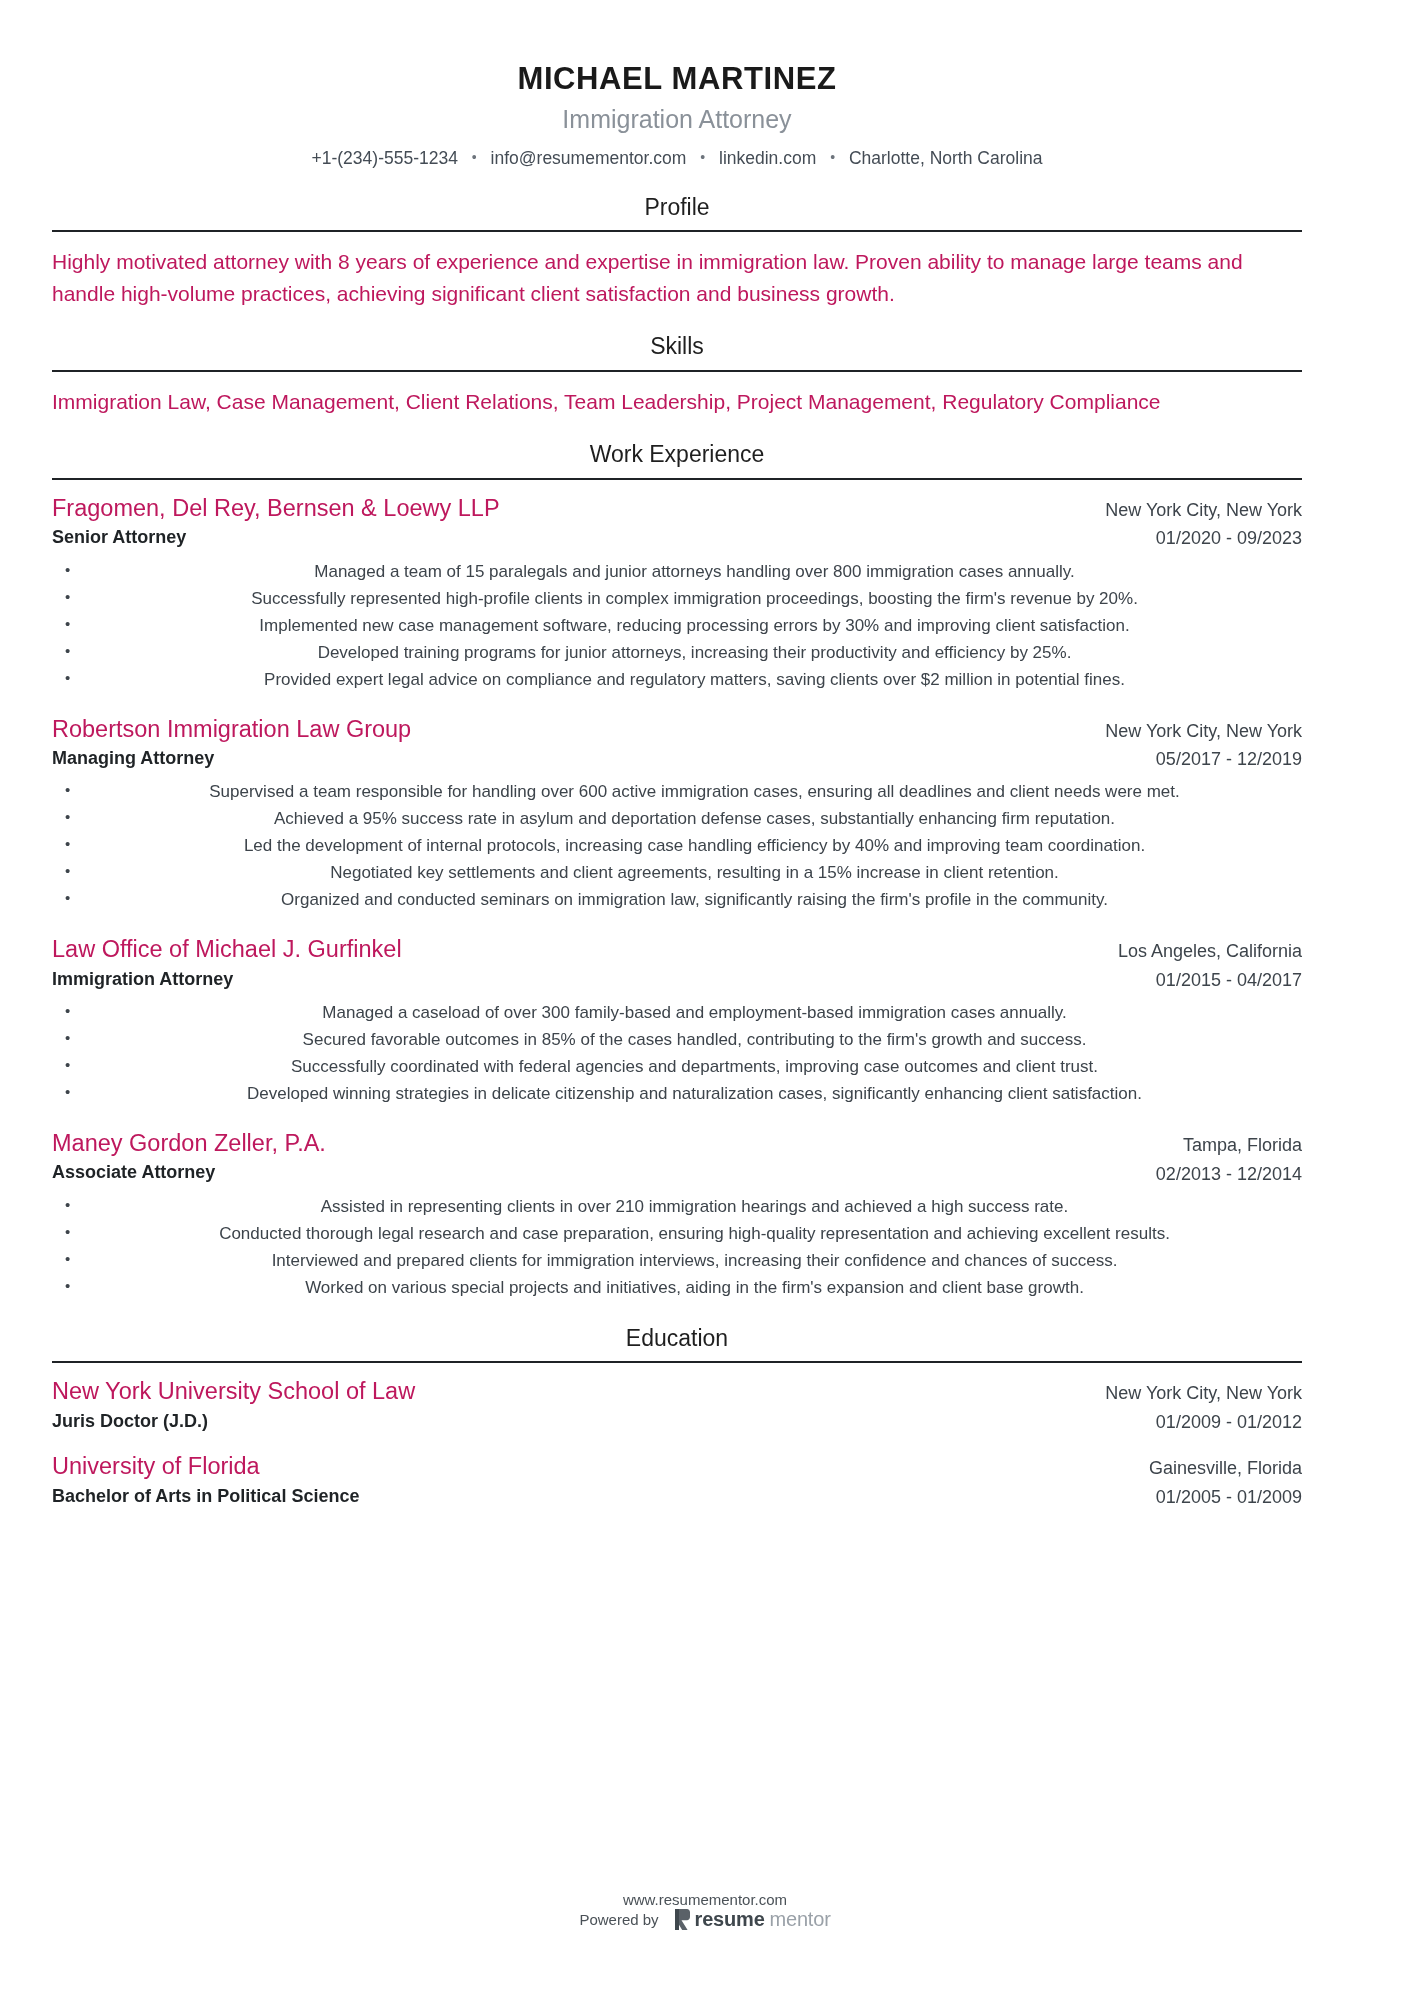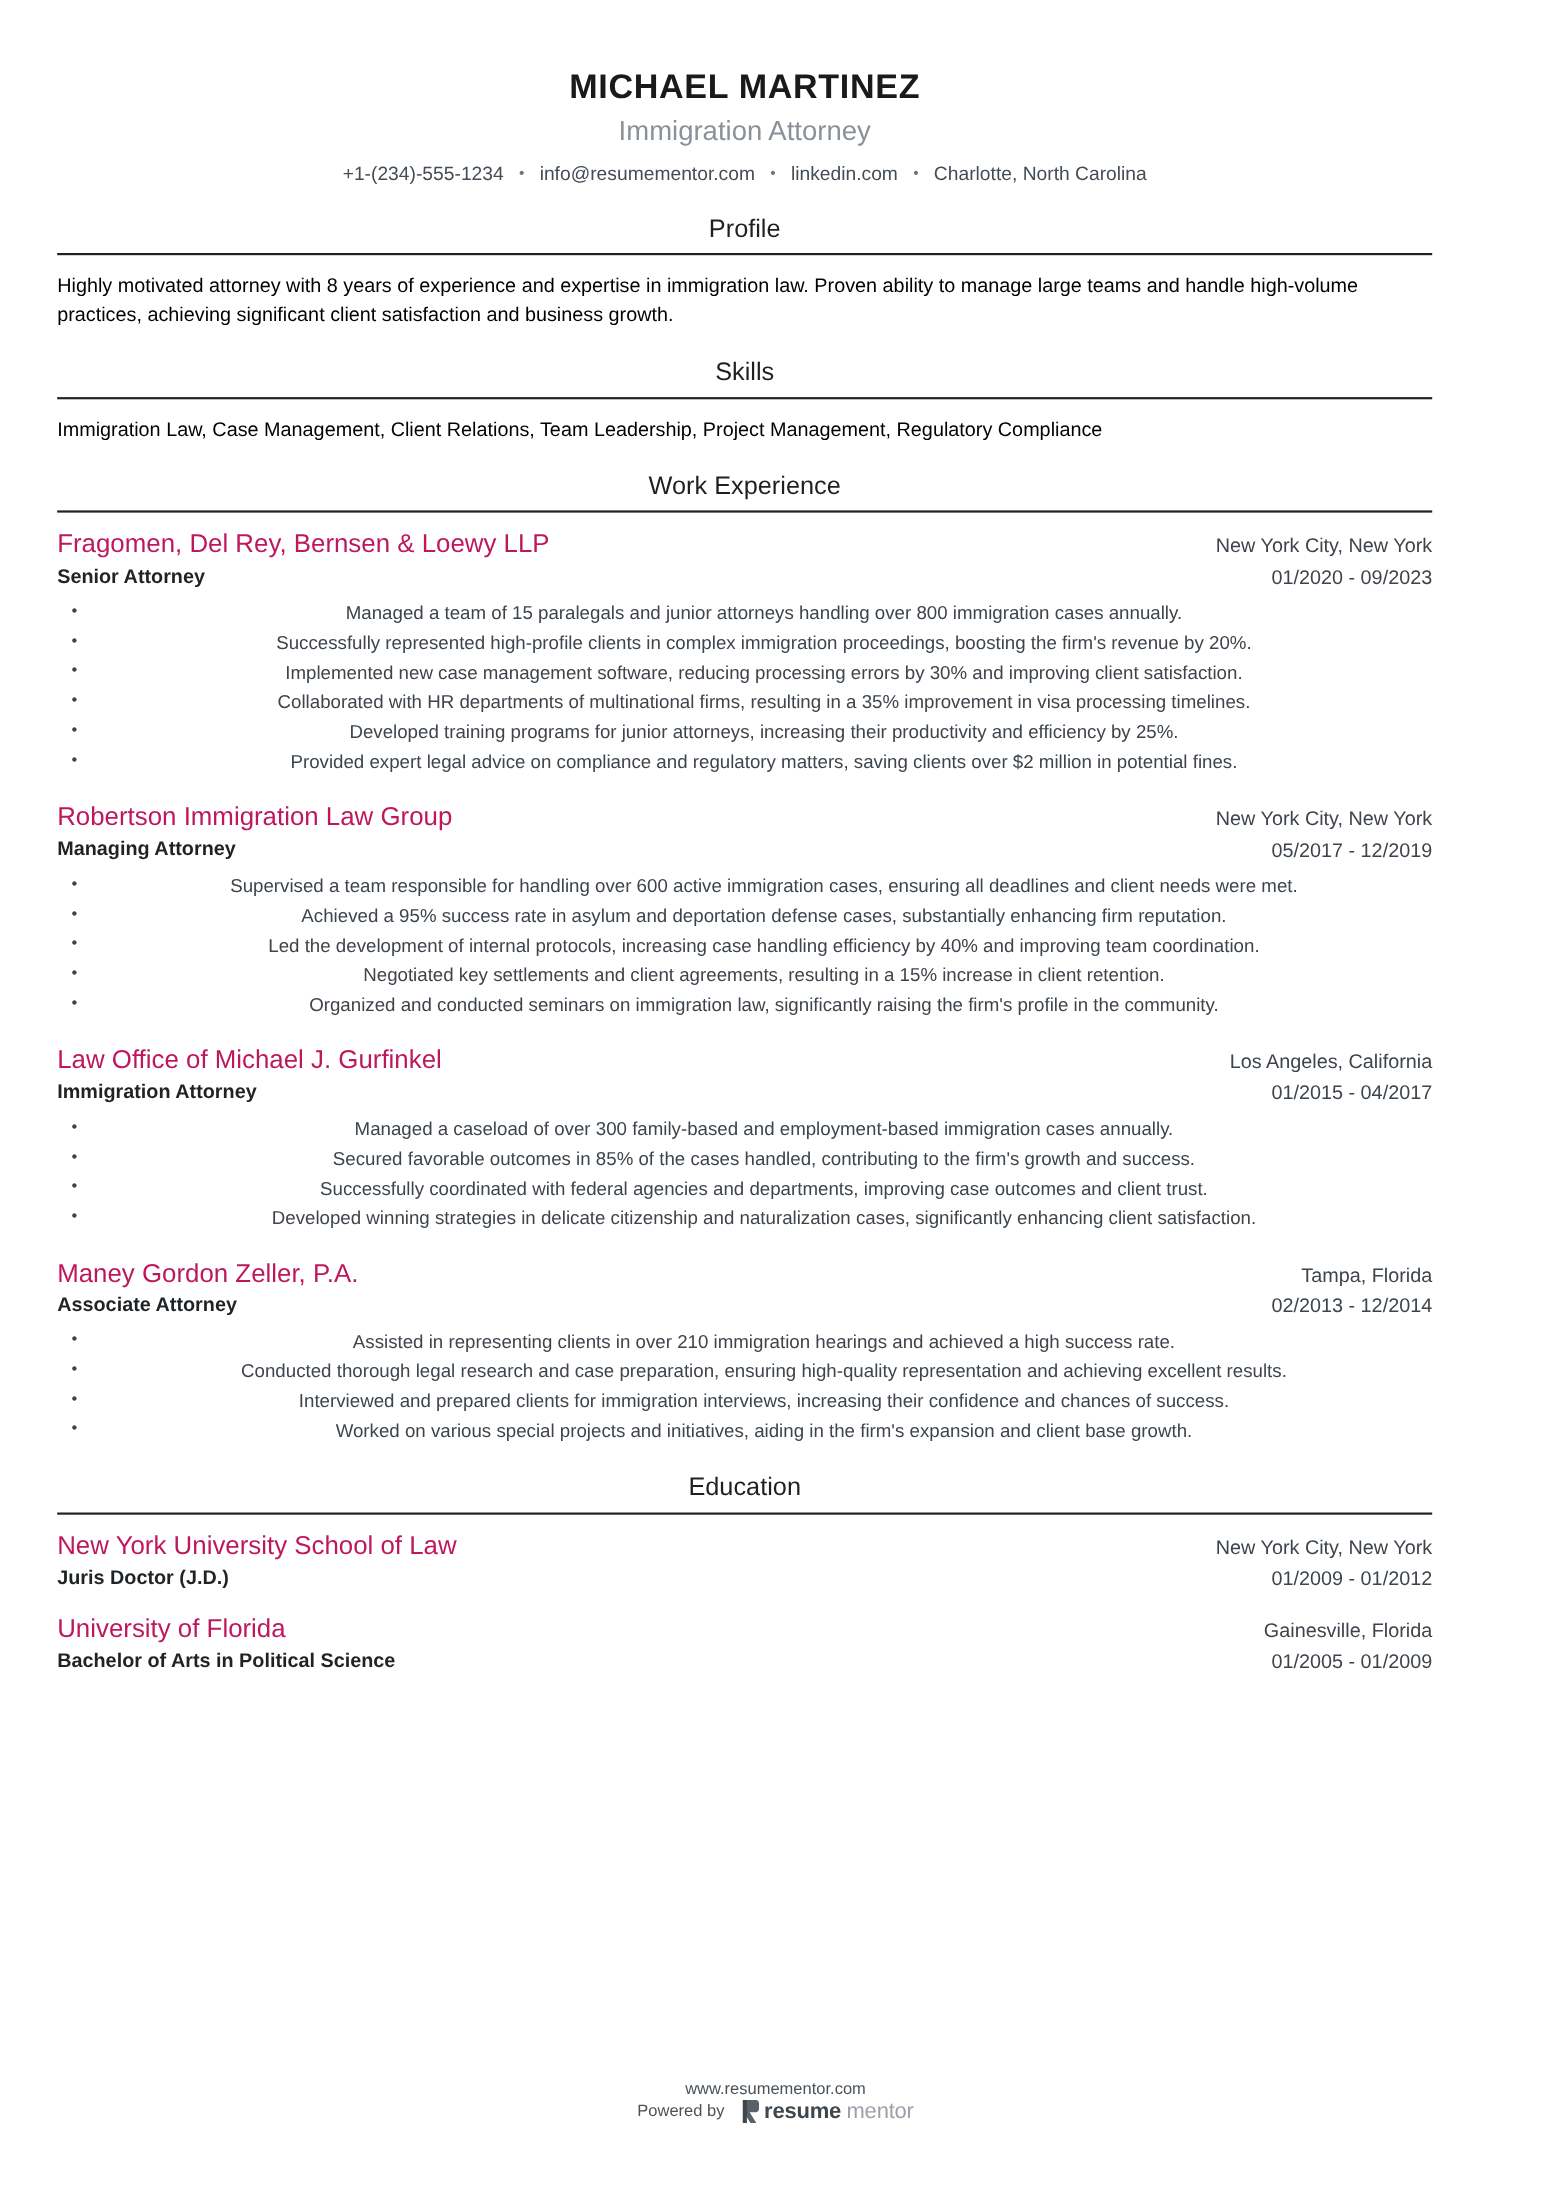--- a/index.html
+++ b/index.html
@@ -65,23 +65,23 @@
     margin: 0 0 9px 0;
     line-height: 1.2;
   }
   .section-rule {
     border: 0;
     border-top: 2px solid #1f2326;
     margin: 0 0 14px 0;
   }
 
   .body-text {
-    font-size: 18px;
+    font-size: 21px;
     line-height: 1.5;
-    color: #000000;
+    color: #be185d;
     margin: 0;
   }
 
   
   .entry { margin-bottom: 22px; }
   .entry-head {
     display: flex;
     justify-content: space-between;
     align-items: baseline;
   }
@@ -232,21 +232,20 @@
             </div>
             <div class="entry-right">
               <div class="location">New York City, New York</div>
               <div class="dates">01/2020 - 09/2023</div>
             </div>
           </div>
           <ul class="bullets">
             <li>Managed a team of 15 paralegals and junior attorneys handling over 800 immigration cases annually.</li>
             <li>Successfully represented high-profile clients in complex immigration proceedings, boosting the firm's revenue by 20%.</li>
             <li>Implemented new case management software, reducing processing errors by 30% and improving client satisfaction.</li>
-            <li>Collaborated with HR departments of multinational firms, resulting in a 35% improvement in visa processing timelines.</li>
             <li>Developed training programs for junior attorneys, increasing their productivity and efficiency by 25%.</li>
             <li>Provided expert legal advice on compliance and regulatory matters, saving clients over $2 million in potential fines.</li>
           </ul>
         </div>
         <div class="entry">
           <div class="entry-head">
             <div class="entry-left">
               <div class="org">Robertson Immigration Law Group</div>
               <div class="role">Managing Attorney</div>
             </div>

